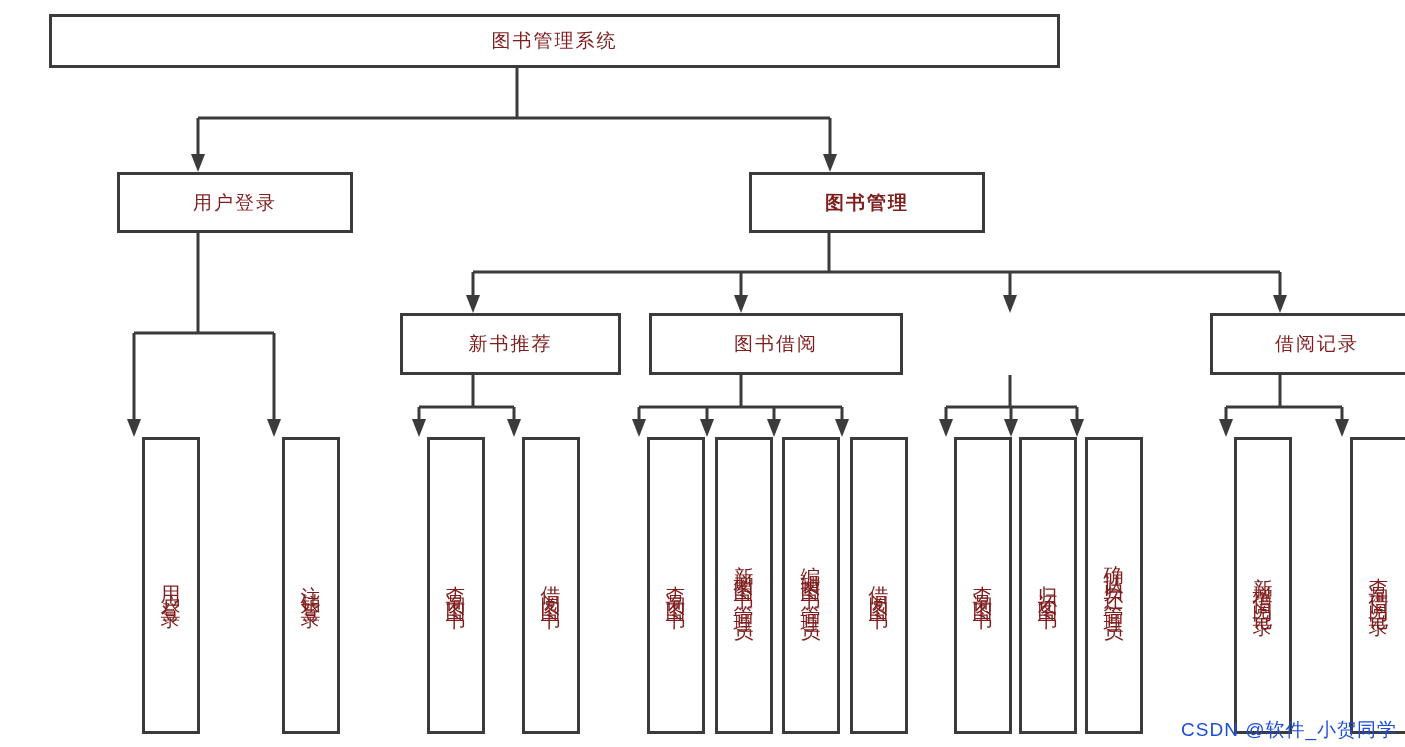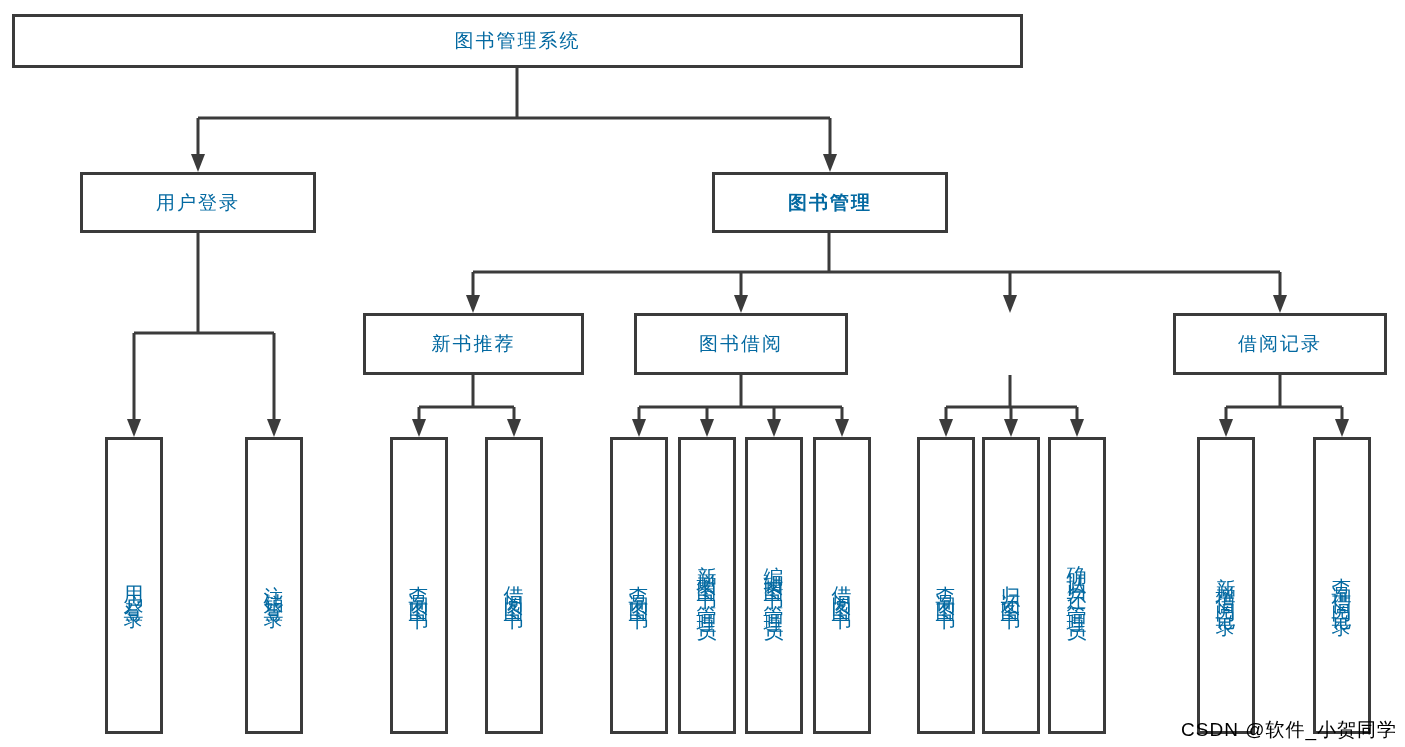--- a/index.html
+++ b/index.html
@@ -10,36 +10,37 @@
     font-family:"Liberation Sans", sans-serif;
     overflow:hidden;
   }
   .connector-svg { position:absolute; left:0; top:0; z-index:1; }
   .box {
     position:absolute;
     box-sizing:border-box;
     border:3px solid #3b3b3b;
     background:#ffffff;
     display:flex; align-items:center; justify-content:center;
-    color:#0369a1;
+    color:#7f1d1d;
     z-index:2;
+    margin-left:37px;
   }
   .hbox { font-size:19px; letter-spacing:2px; white-space:nowrap; }
   .vbox {
     writing-mode:vertical-rl;
     text-orientation:mixed;
     font-size:20px;
     letter-spacing:8px;
     line-height:1.1;
   }
   .watermark {
     position:absolute;
     right:8px; bottom:4px;
     font-size:19px;
-    color:#000000;
+    color:#1d4ed8;
     letter-spacing:1px;
     z-index:3;
     white-space:nowrap;
   }
 </style>
 </head>
 <body>
 
 <div class="canvas">
 
@@ -82,21 +83,21 @@
       <path d="M1342 437 L1335 419 L1349 419 Z"></path>
     </g>
   </svg>
 
   <div class="box hbox" style="left:12px; top:14px; width:1011px; height:54px;">图书管理系统</div>
 
   <div class="box hbox" style="left:80px; top:172px; width:236px; height:61px;">用户登录</div>
   <div class="box hbox" style="left:712px; top:172px; width:236px; height:61px;font-weight:bold;">图书管理</div>
 
   <div class="box hbox" style="left:363px; top:313px; width:221px; height:62px;font-family:Liberation Mono, monospace;">新书推荐</div>
-  <div class="box hbox" style="left:634px; top:313px; width:214px; height:62px;">图书借阅</div>
+  <div class="box hbox" style="left:612px; top:313px; width:254px; height:62px;">图书借阅</div>
   <div class="box hbox" style="left:1173px; top:313px; width:214px; height:62px;">借阅记录</div>
 
   <div class="box vbox" style="left:105px; top:437px; width:58px; height:297px;">用户登录</div>
   <div class="box vbox" style="left:245px; top:437px; width:58px; height:297px;">注销登录</div>
 
   <div class="box vbox" style="left:390px; top:437px; width:58px; height:297px;">查询图书</div>
   <div class="box vbox" style="left:485px; top:437px; width:58px; height:297px;">借阅图书</div>
 
   <div class="box vbox" style="left:610px; top:437px; width:58px; height:297px;">查询图书</div>
   <div class="box vbox" style="left:678px; top:437px; width:58px; height:297px;">新增图书（管理员）</div>

